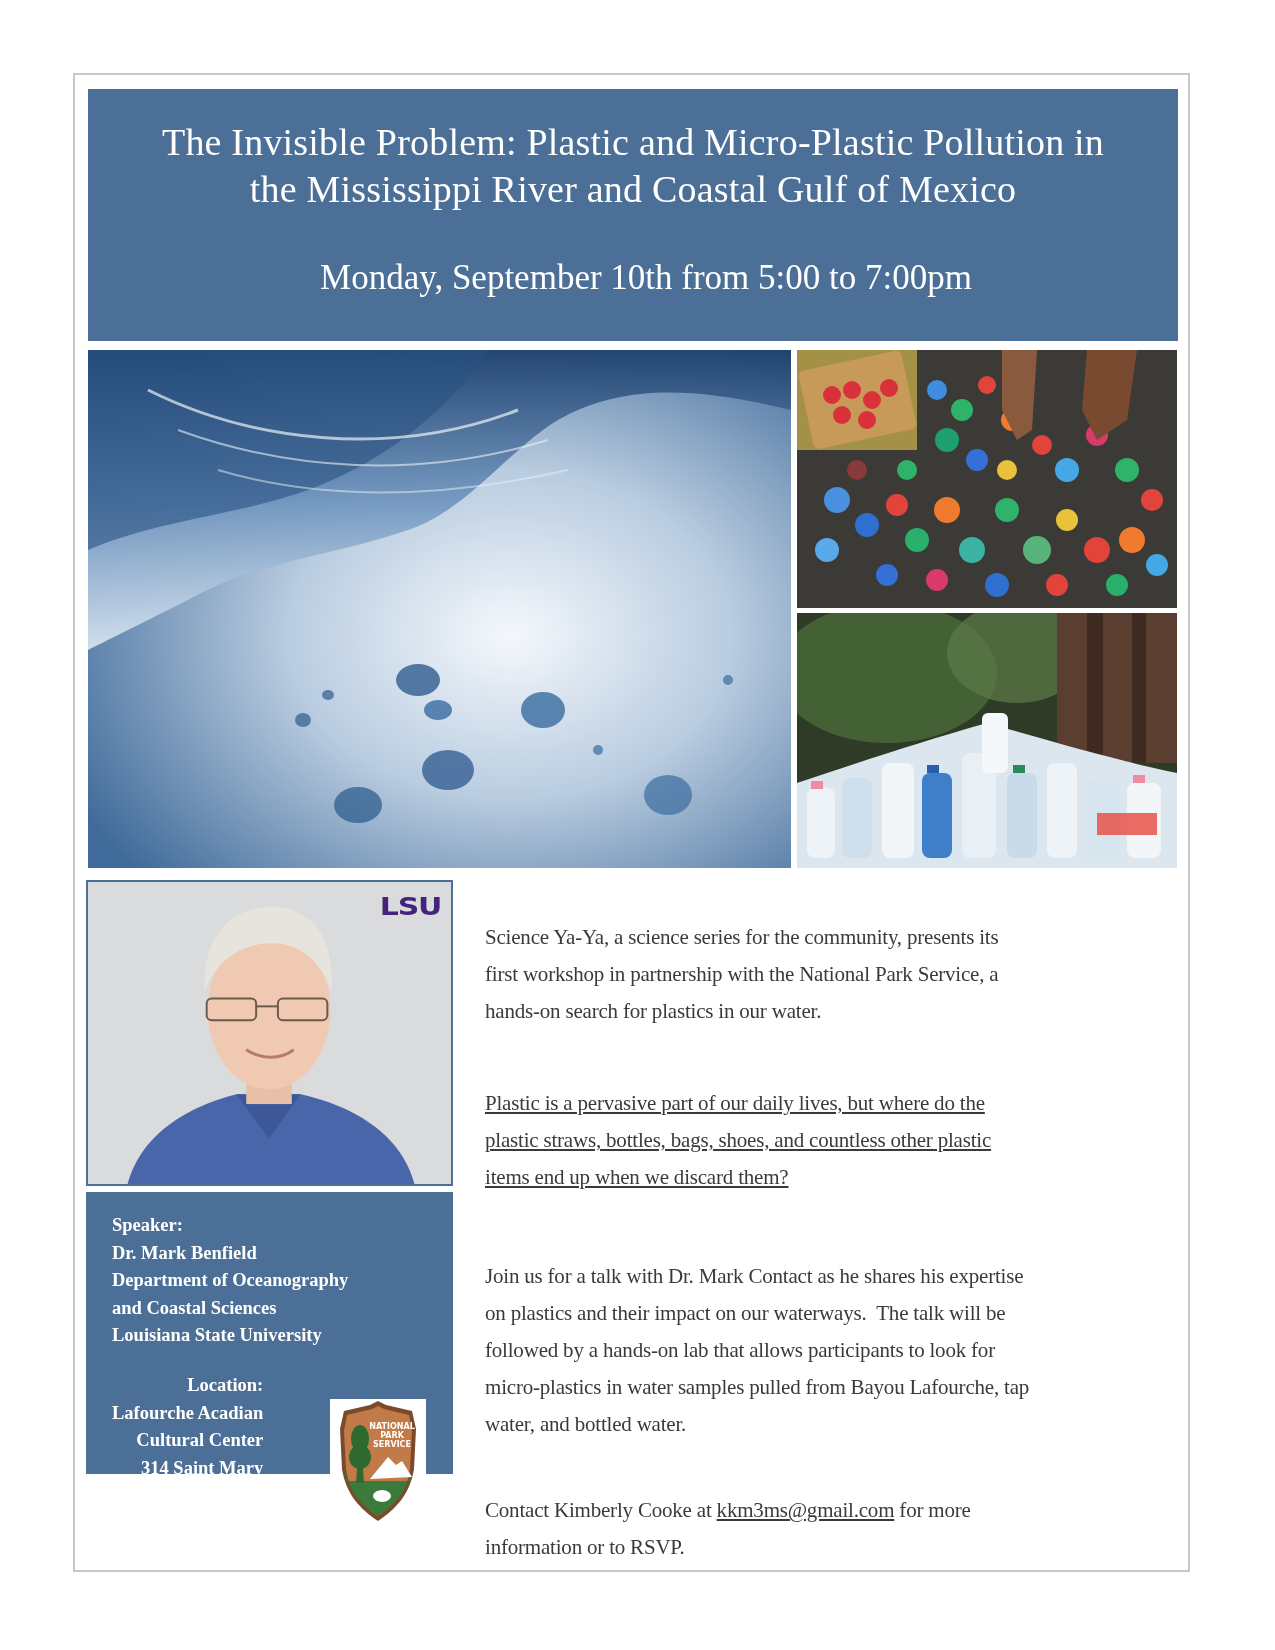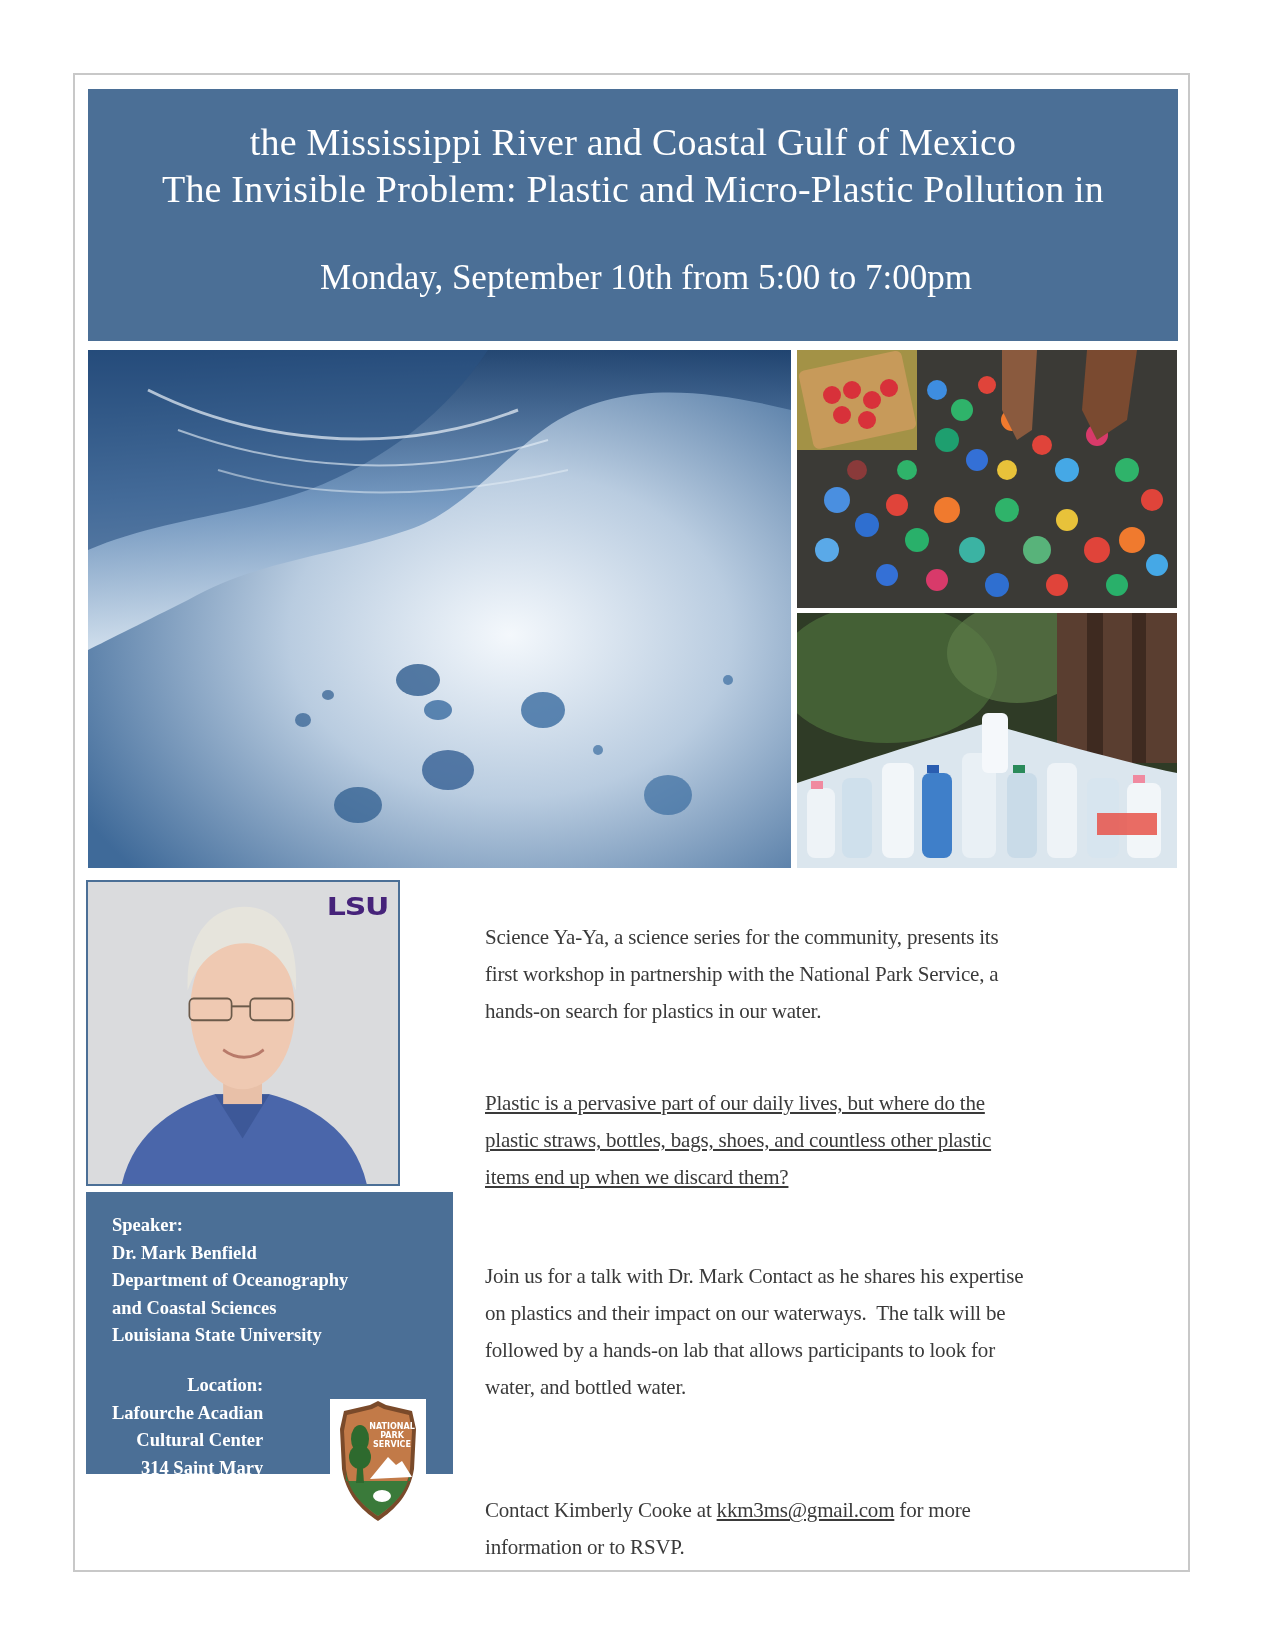--- a/index.html
+++ b/index.html
@@ -23,21 +23,21 @@
       font-size: 35px; line-height: 44px; padding-left: 26px;
     }
 
     .img { position: absolute; overflow: hidden; }
     .img svg { width: 100%; height: 100%; display: block; }
     .water { left: 88px; top: 350px; width: 703px; height: 518px; }
     .caps { left: 797px; top: 350px; width: 380px; height: 258px; }
     .bottles { left: 797px; top: 613px; width: 380px; height: 255px; }
 
     .speaker-photo {
-      position: absolute; left: 86px; top: 880px; width: 314px; height: 306px;
+      position: absolute; left: 86px; top: 880px; width: 367px; height: 306px;
       border: 2px solid #4b6f96; background: #d9dadc; overflow: hidden;
     }
     .speaker-photo svg { width: 100%; height: 100%; display: block; }
     .lsu {
       position: absolute; right: 10px; top: 10px;
       font-family: "DejaVu Sans", sans-serif; font-weight: bold; font-size: 25px;
       color: #46237a; letter-spacing: -1px; transform: scaleX(1.2); transform-origin: right top;
     }
 
     .info-box {
@@ -63,22 +63,22 @@
     .p4 { top: 1469px; }
     .email { color: #3a3a3a; text-decoration: underline; }
   </style>
 </head>
 <body>
 
 <div class="frame"></div>
 
 <div class="header">
   <div class="title">
+    <div>The Invisible Problem: Plastic and Micro-Plastic Pollution in</div>
     <div>the Mississippi River and Coastal Gulf of Mexico</div>
-    <div>The Invisible Problem: Plastic and Micro-Plastic Pollution in</div>
   </div>
   <div class="date">Monday, September 10th from 5:00 to 7:00pm</div>
 </div>
 
 <div class="img water">
   <svg viewBox="0 0 703 518" preserveAspectRatio="none">
     <defs>
       <radialGradient id="wbg" cx="60%" cy="55%" r="70%">
         <stop offset="0" stop-color="#f4f8fc"></stop>
         <stop offset="0.45" stop-color="#b9cce0"></stop>
@@ -248,19 +248,20 @@
 <div class="body-text p2">
   <div>Plastic is a pervasive part of our daily lives, but where do the</div>
   <div>plastic straws, bottles, bags, shoes, and countless other plastic</div>
   <div>items end up when we discard them?</div>
 </div>
 
 <div class="body-text p3">
   <div>Join us for a talk with Dr. Mark Contact as he shares his expertise</div>
   <div style="white-space:pre">on plastics and their impact on our waterways.  The talk will be</div>
   <div>followed by a hands-on lab that allows participants to look for</div>
+  <div>micro-plastics in water samples pulled from Bayou Lafourche, tap</div>
   <div>water, and bottled water.</div>
 </div>
 
 <div class="body-text p4">
   <div style="white-space:pre"><span>Contact Kimberly Cooke at </span><a class="email">kkm3ms@gmail.com</a><span> for more</span></div>
   <div>information or to RSVP.</div>
 </div>
 
 </body></html>

